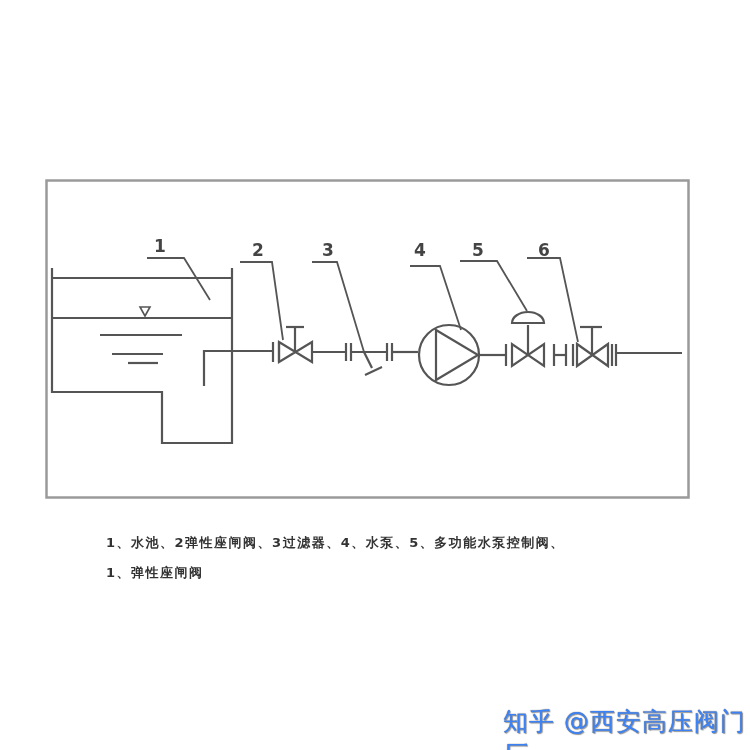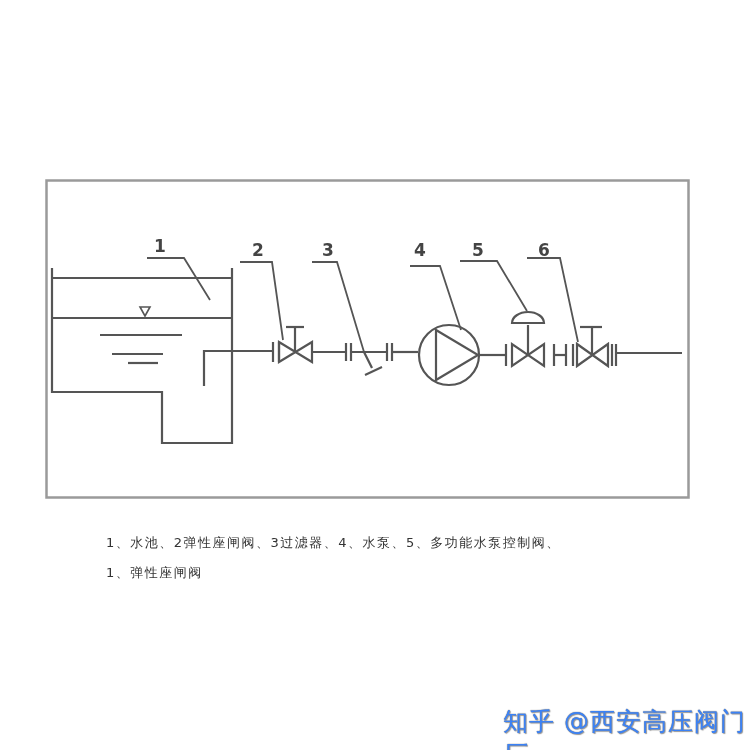--- a/index.html
+++ b/index.html
@@ -1,18 +1,18 @@
 <!DOCTYPE html>
 <html><head>
 <meta charset="utf-8">
 <style>
   html, body { margin:0; padding:0; background:#ffffff; }
   body { width:750px; height:750px; position:relative; overflow:hidden; font-family:"DejaVu Sans", sans-serif; }
   #diagram { position:absolute; left:0; top:0; width:750px; height:750px; }
-  .caption { position:absolute; left:106px; font-size:13px; color:#333333; letter-spacing:1.5px; font-weight:normal; }
+  .caption { position:absolute; left:106px; font-size:13px; color:#333333; letter-spacing:1.5px; font-weight:bold; }
   #cap1 { top:534px; }
   #cap2 { top:564px; }
   .watermark { position:absolute; left:503px; top:705px; font-size:25px; color:#3b82f6; text-shadow:0 0 1px #888, 0 0 1px #888, 1px 1px 1px #999; letter-spacing:1px; }
   .lbl { font-family:"DejaVu Sans", sans-serif; font-size:17px; font-weight:bold; fill:#444; }
 </style>
 </head>
 <body>
 
 <svg id="diagram" viewBox="0 0 750 750" xmlns="http://www.w3.org/2000/svg">
 

